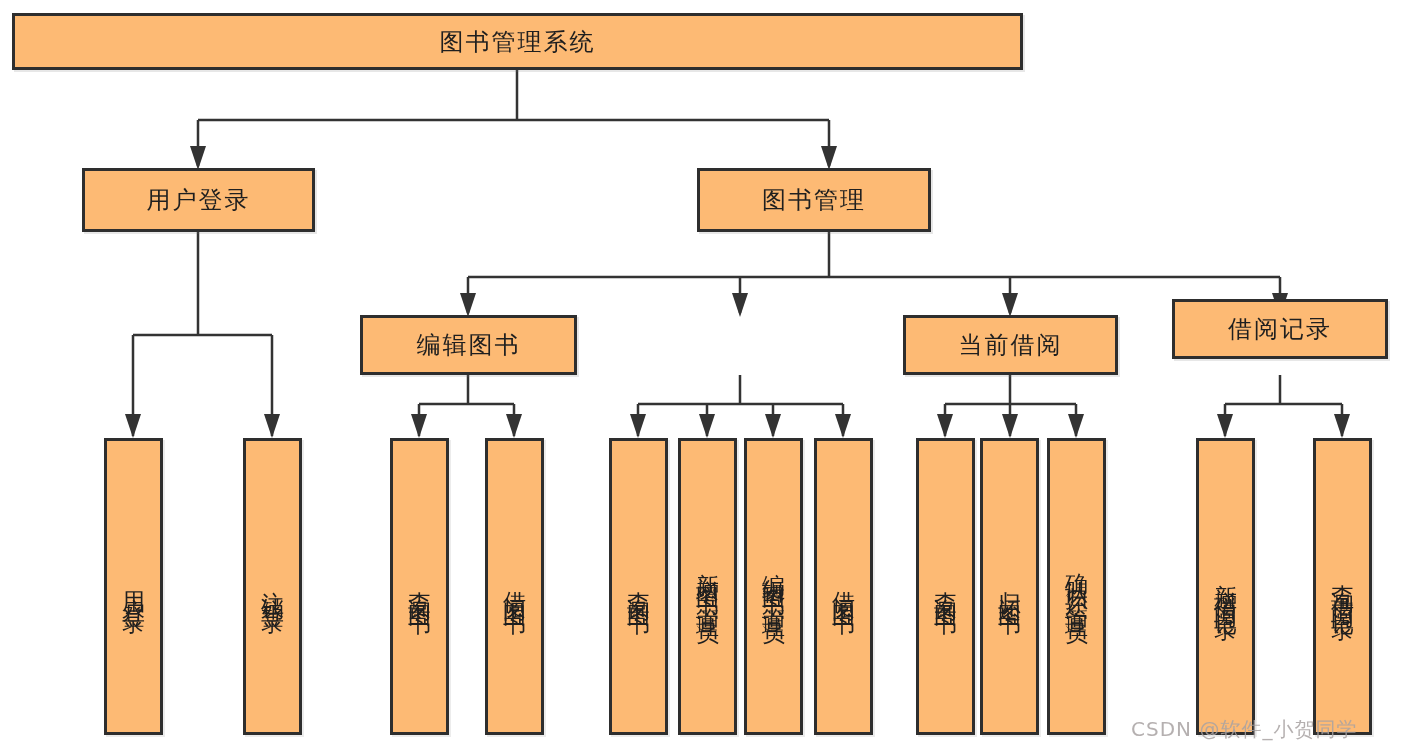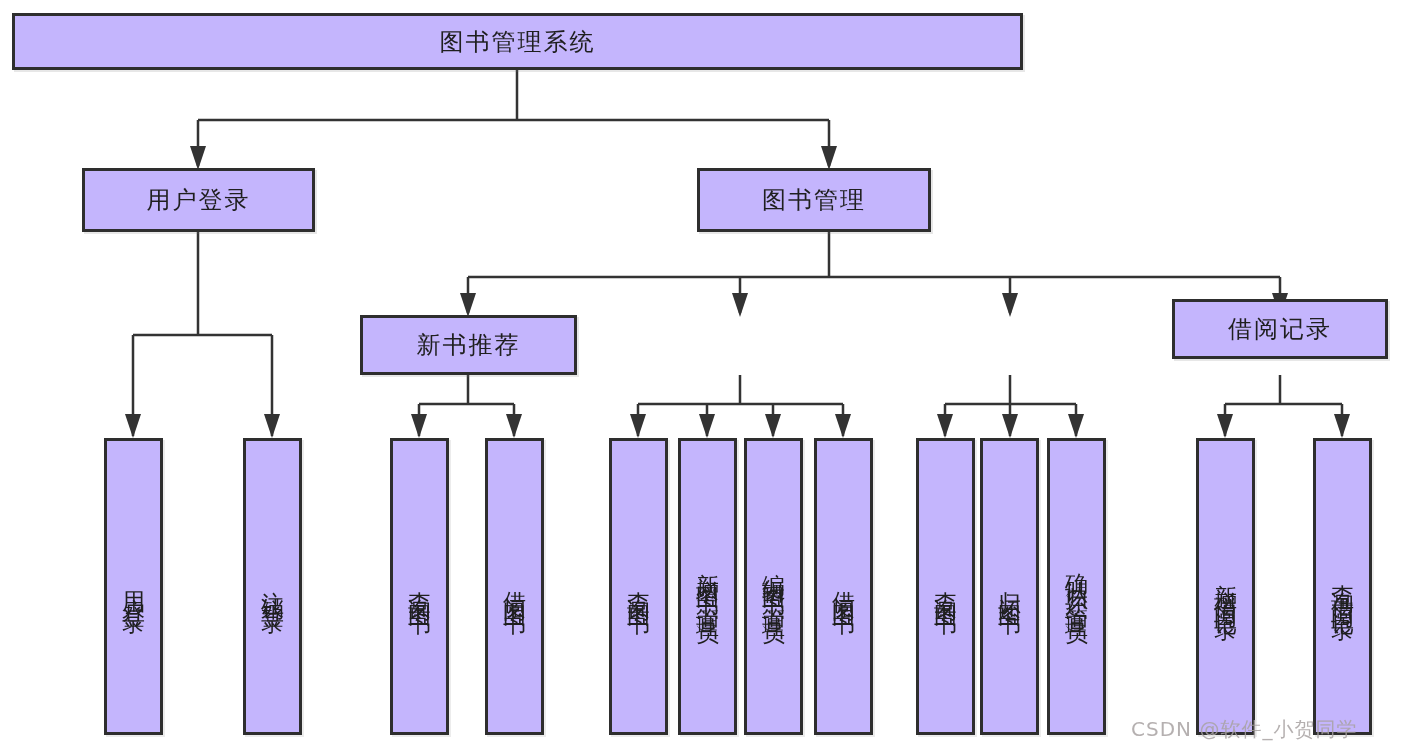--- a/index.html
+++ b/index.html
@@ -2,21 +2,21 @@
 <html><head>
 <meta charset="utf-8">
 <style>
   * { margin:0; padding:0; box-sizing:border-box; }
   body { background:#ffffff; font-family:"DejaVu Sans","Liberation Sans",sans-serif; }
   .canvas {
     position:relative; width:1405px; height:747px; background:#ffffff; overflow:hidden;
   }
   .connectors { position:absolute; left:0; top:0; width:1405px; height:747px; }
   .box {
-    position:absolute; background:#c4b5fd; border:3px solid #2e2e2e;
+    position:absolute; background:#fdba74; border:3px solid #2e2e2e;
     display:flex; align-items:center; justify-content:center;
     color:#1f1f1f;
   }
   .h-box { font-size:24px; letter-spacing:2px; box-shadow:2px 2px 0 rgba(120,120,120,0.18); }
   .v-box { box-shadow:2px 2px 0 rgba(120,120,120,0.14); }
   .v-box .v-text {
     writing-mode:vertical-rl; line-height:1;
     font-size:23px; letter-spacing:7px; color:#1f1f1f;
   }
   .watermark {
@@ -74,21 +74,24 @@
   </div>
 
   <div class="box h-box" style="left:82px;top:168px;width:233px;height:64px">
     <span>用户登录</span>
   </div>
   <div class="box h-box" style="left:697px;top:168px;width:234px;height:64px">
     <span>图书管理</span>
   </div>
 
   <div class="box h-box" style="left:360px;top:315px;width:217px;height:60px">
-    <span>新书推荐</span>
+    <span>编辑图书</span>
+  </div>
+  <div class="box h-box" style="left:903px;top:315px;width:215px;height:60px">
+    <span>当前借阅</span>
   </div>
   <div class="box h-box" style="left:1172px;top:299px;width:216px;height:60px">
     <span>借阅记录</span>
   </div>
 
   <div class="box v-box" style="left:104px;top:438px;width:59px;height:297px">
     <span class="v-text">用户登录</span>
   </div>
   <div class="box v-box" style="left:243px;top:438px;width:59px;height:297px">
     <span class="v-text">注销登录</span>

